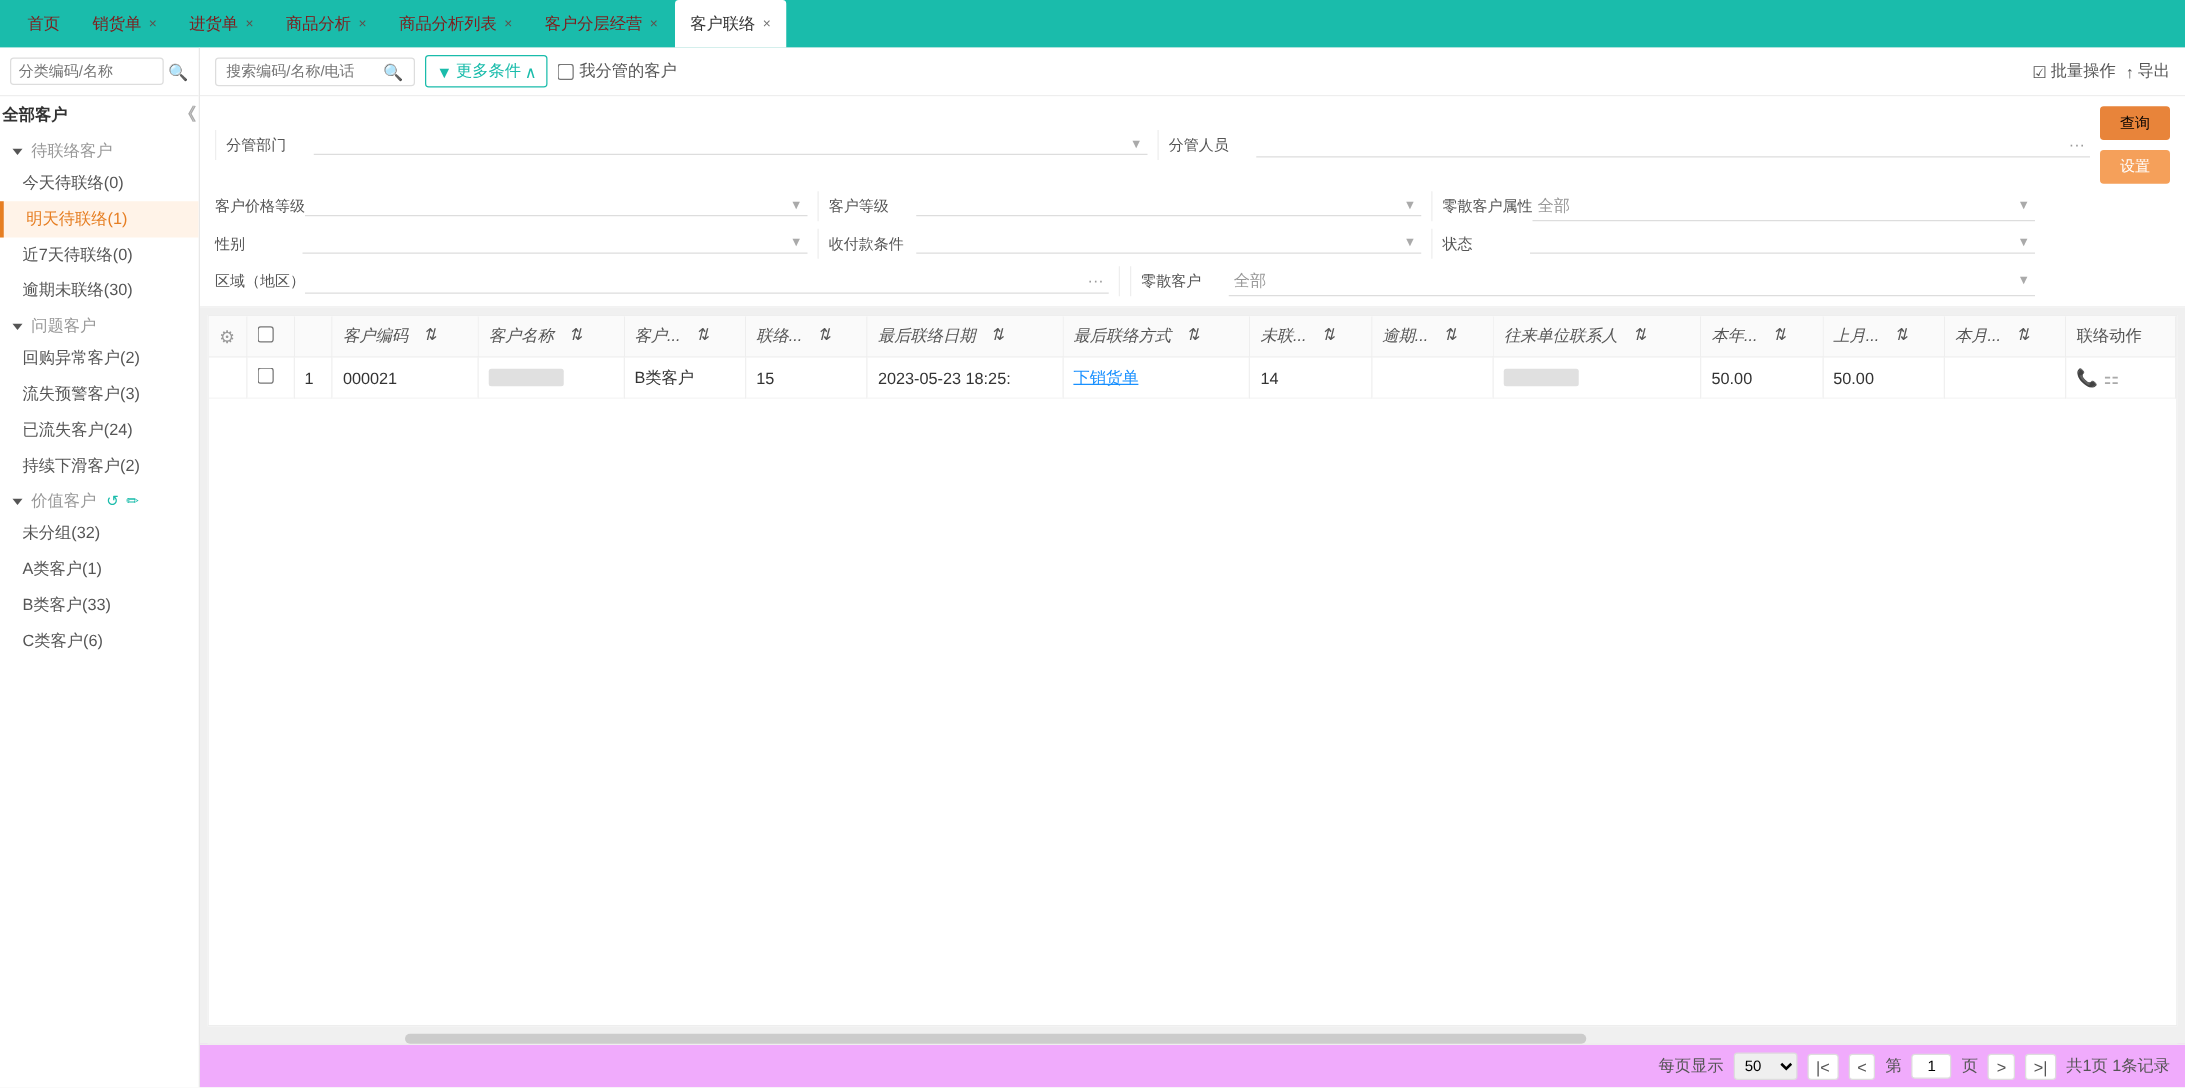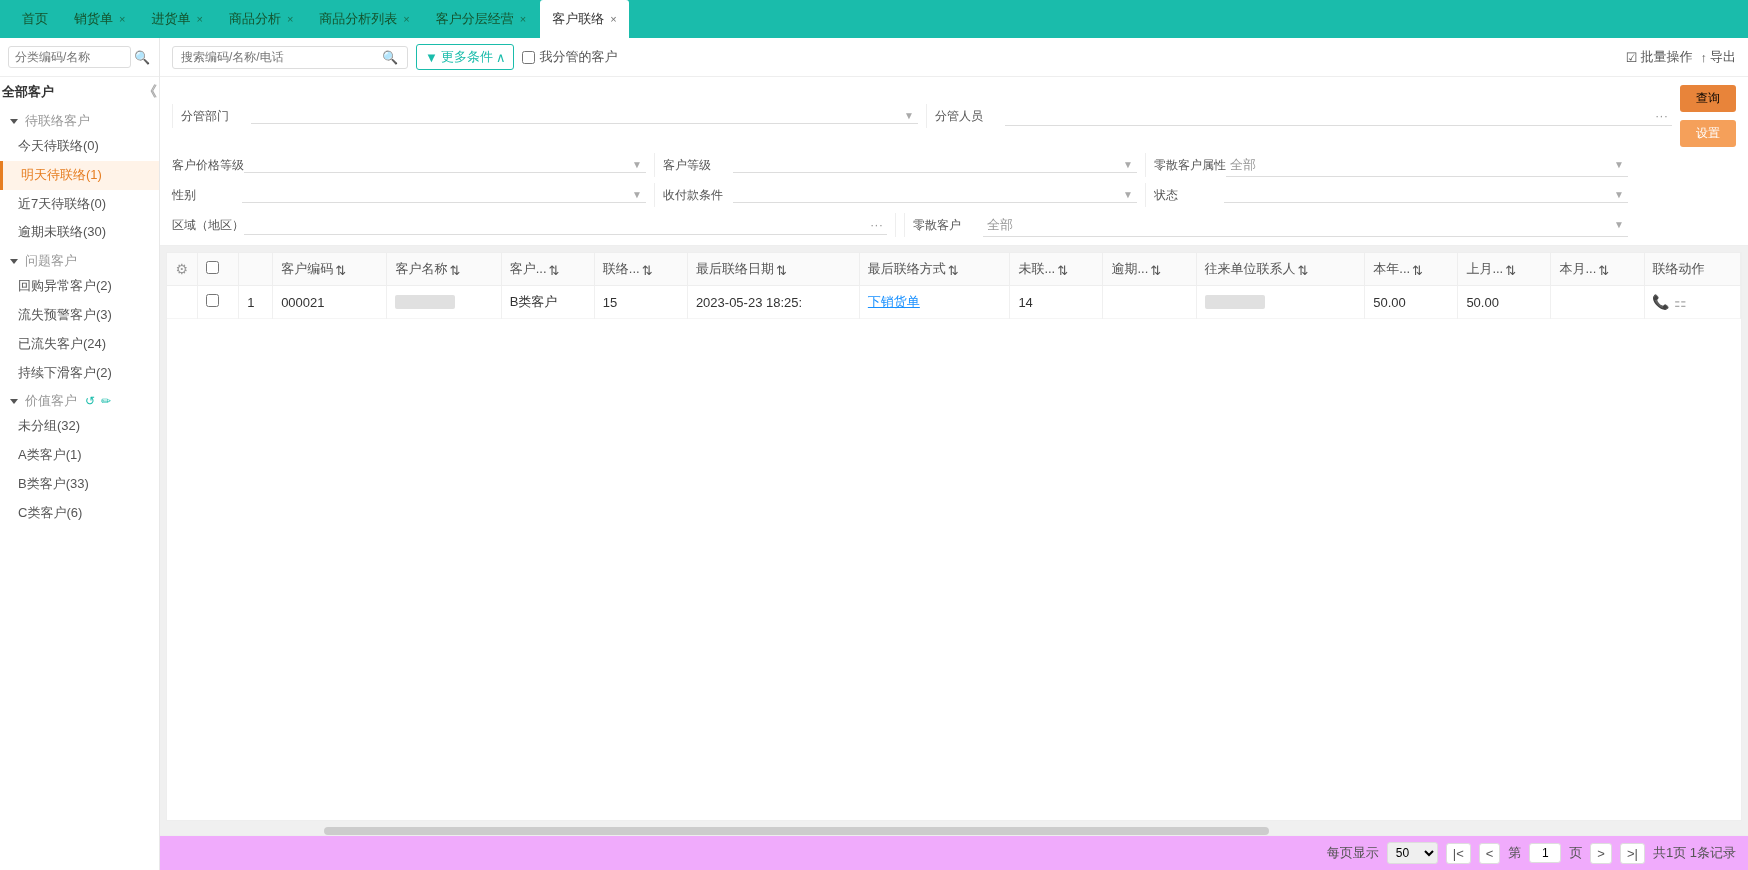--- a/index.html
+++ b/index.html
@@ -15,21 +15,21 @@
       gap: 2px;
       color: white;
     }
     .nav-item {
       padding: 0 12px;
       height: 38px;
       display: flex;
       align-items: center;
       cursor: pointer;
       font-size: 13px;
-      color: #14532d;
+      color: #7f1d1d;
       gap: 4px;
     }
     .nav-item.active {
       background: white;
       color: #333;
       border-radius: 3px 3px 0 0;
     }
     .nav-item .close-x {
       font-size: 11px;
       opacity: 0.7;
@@ -131,21 +131,21 @@
       gap: 8px;
       border-bottom: 1px solid #eee;
       flex-shrink: 0;
     }
     .toolbar-search {
       display: flex;
       align-items: center;
       border: 1px solid #ddd;
       border-radius: 3px;
       padding: 3px 8px;
-      width: 236px;
+      width: 160px;
     }
     .toolbar-search input {
       border: none;
       outline: none;
       font-size: 12px;
       width: 100%;
       color: #999;
     }
     .search-icon-btn {
       cursor: pointer;
@@ -279,22 +279,23 @@
       color: #555;
       font-weight: normal;
       white-space: nowrap;
       text-align: left;
       position: sticky;
       top: 0;
     }
     thead th:first-child { width: 30px; text-align: center; }
     thead th .col-sort {
       display: flex;
-      align-items: flex-end;
-      gap: 2px;
+      align-items: flex-start;
+      gap: 12px;
+      font-style: italic;
     }
     tbody tr { border-bottom: 1px solid #f5f5f5; }
     tbody td {
       padding: 7px 8px;
       border-right: 1px solid #f0f0f0;
       color: #333;
       white-space: nowrap;
     }
     tbody td:first-child { text-align: center; color: #999; }
     .link-text { color: #1890ff; cursor: pointer; text-decoration: underline; }

